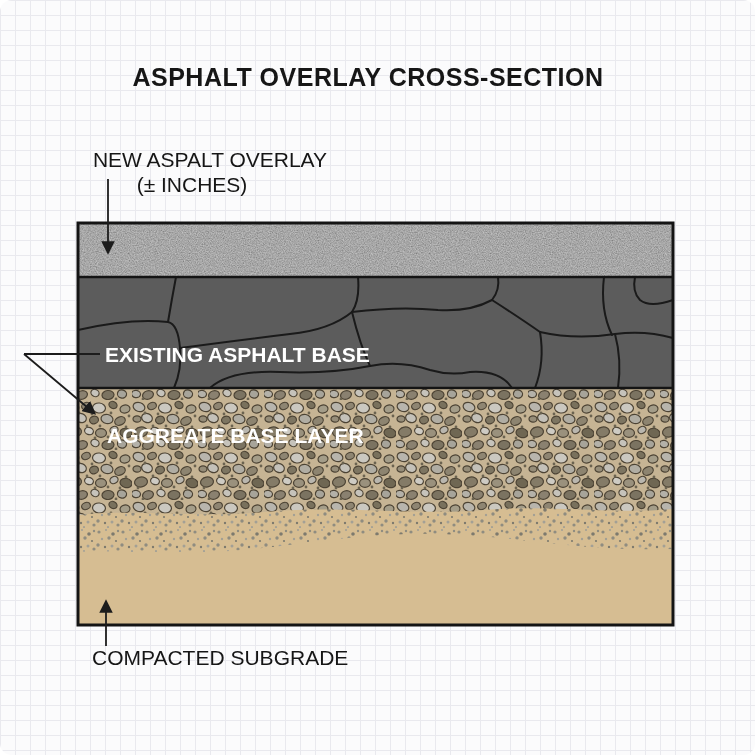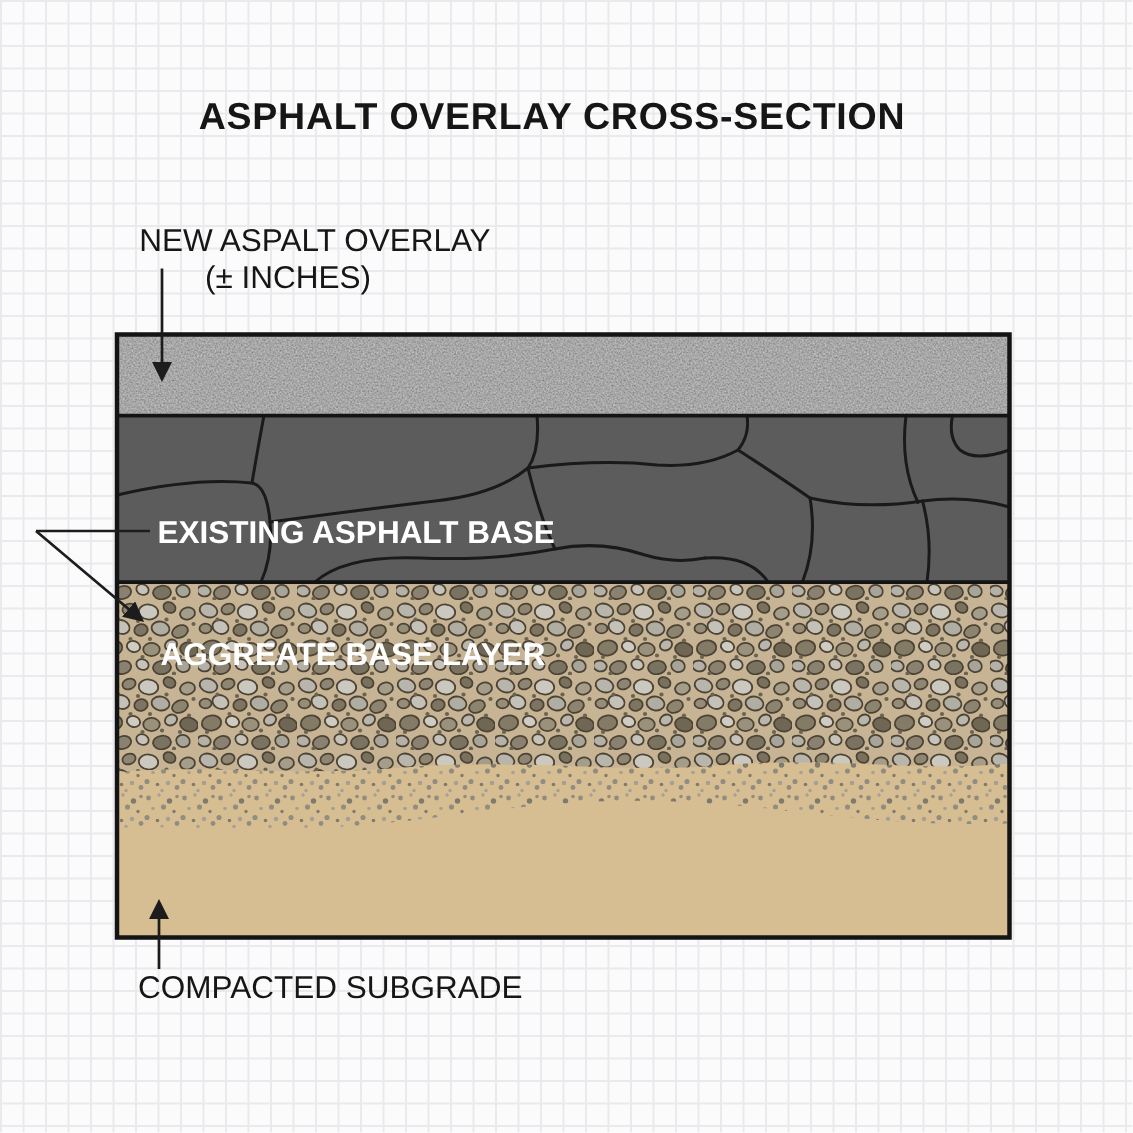--- a/index.html
+++ b/index.html
@@ -7,20 +7,21 @@
     width: 755px; height: 755px; overflow: hidden;
     font-family: "Liberation Sans", sans-serif;
   }
   .canvas {
     position: relative; width: 755px; height: 755px;
     background-color: #fbfbfc;
     background-image:
       linear-gradient(to right, #e9e9ee 1px, transparent 1px),
       linear-gradient(to bottom, #e9e9ee 1px, transparent 1px);
     background-size: 15px 15px;
+    border-radius: 12px;
   }
   svg { position: absolute; left: 0; top: 0; }
   text { font-family: "Liberation Sans", sans-serif; }
   .title-text { font-size: 25px; font-weight: bold; letter-spacing: .5px; }
   .note-text  { font-size: 21px; font-weight: 500; }
   .layer-text { font-size: 21px; font-weight: 600; }
 </style>
 </head>
 <body>
 

